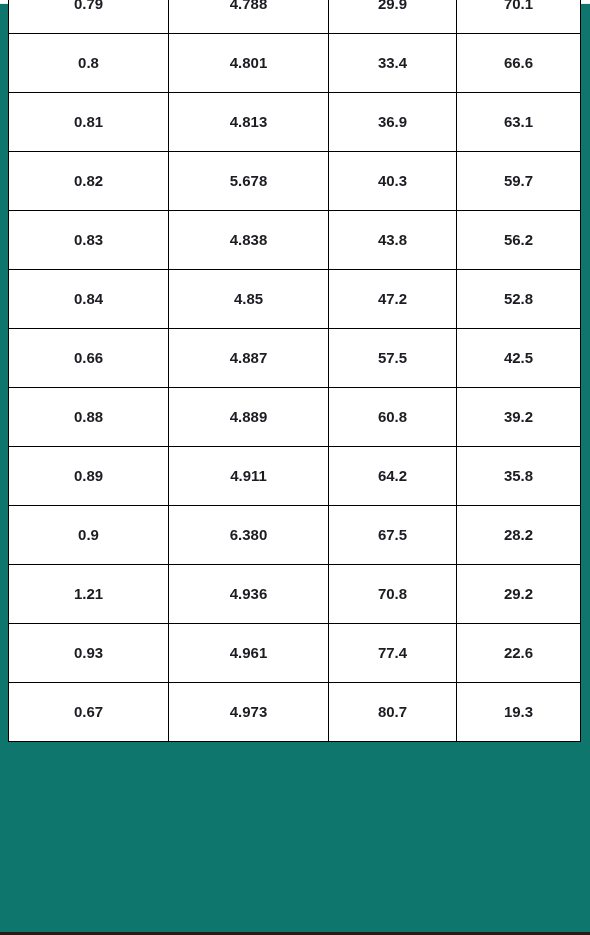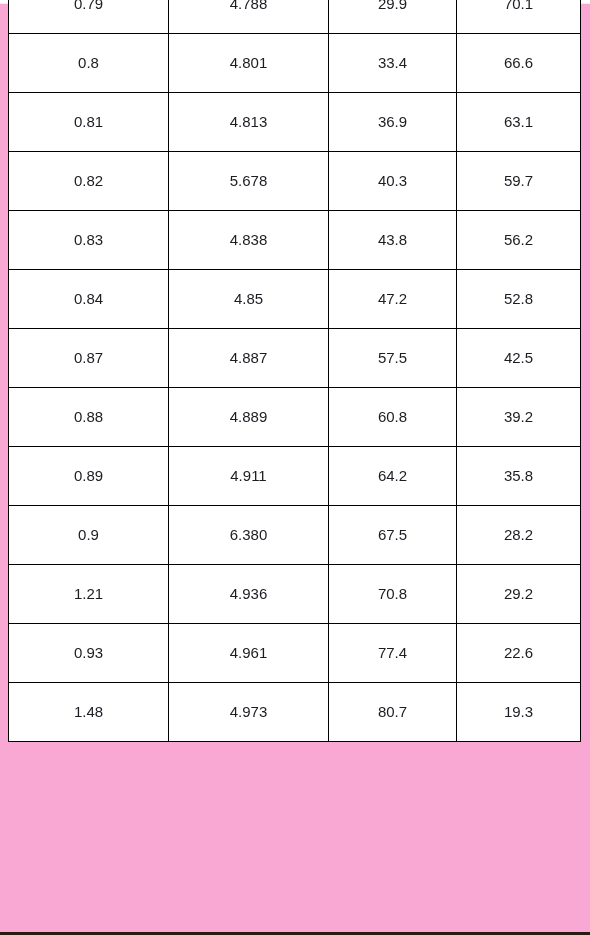--- a/index.html
+++ b/index.html
@@ -17,21 +17,22 @@
   }
 
   
   #table-viewport {
     position: absolute;
     left: 0;
     top: 0;
     width: 590px;
     height: 935px;
     overflow: hidden;
-    background: #f9a8d4;
+    background: #0f766e;
+    font-weight: bold;
   }
 
   
   #top-gutter {
     position: absolute;
     left: 0;
     top: 0;
     width: 590px;
     height: 3px;
     background: #ffffff;
@@ -122,21 +123,21 @@
           <td>43.8</td>
           <td>56.2</td>
         </tr>
         <tr>
           <td>0.84</td>
           <td>4.85</td>
           <td>47.2</td>
           <td>52.8</td>
         </tr>
         <tr>
-          <td>0.87</td>
+          <td>0.66</td>
           <td>4.887</td>
           <td>57.5</td>
           <td>42.5</td>
         </tr>
         <tr>
           <td>0.88</td>
           <td>4.889</td>
           <td>60.8</td>
           <td>39.2</td>
         </tr>
@@ -158,21 +159,21 @@
           <td>70.8</td>
           <td>29.2</td>
         </tr>
         <tr>
           <td>0.93</td>
           <td>4.961</td>
           <td>77.4</td>
           <td>22.6</td>
         </tr>
         <tr>
-          <td>1.48</td>
+          <td>0.67</td>
           <td>4.973</td>
           <td>80.7</td>
           <td>19.3</td>
         </tr>
       </tbody>
   </table>
 
   <div id="bottom-edge"></div>
 
 </div>

